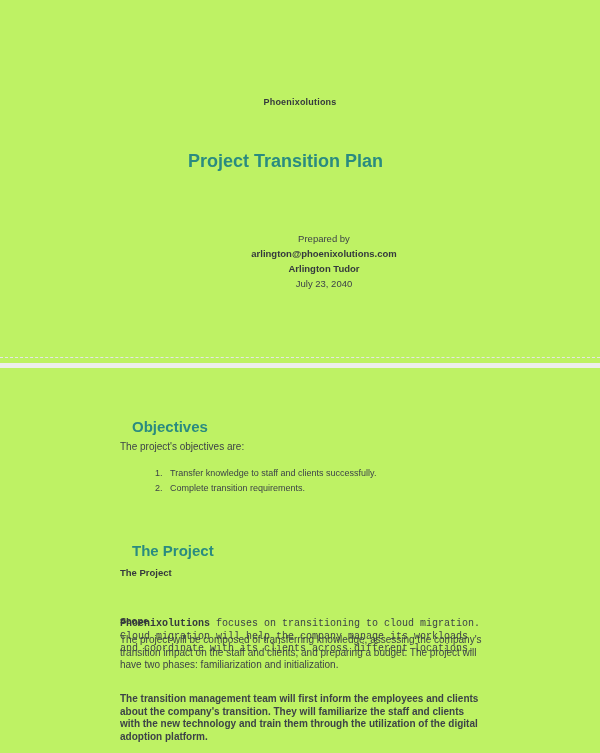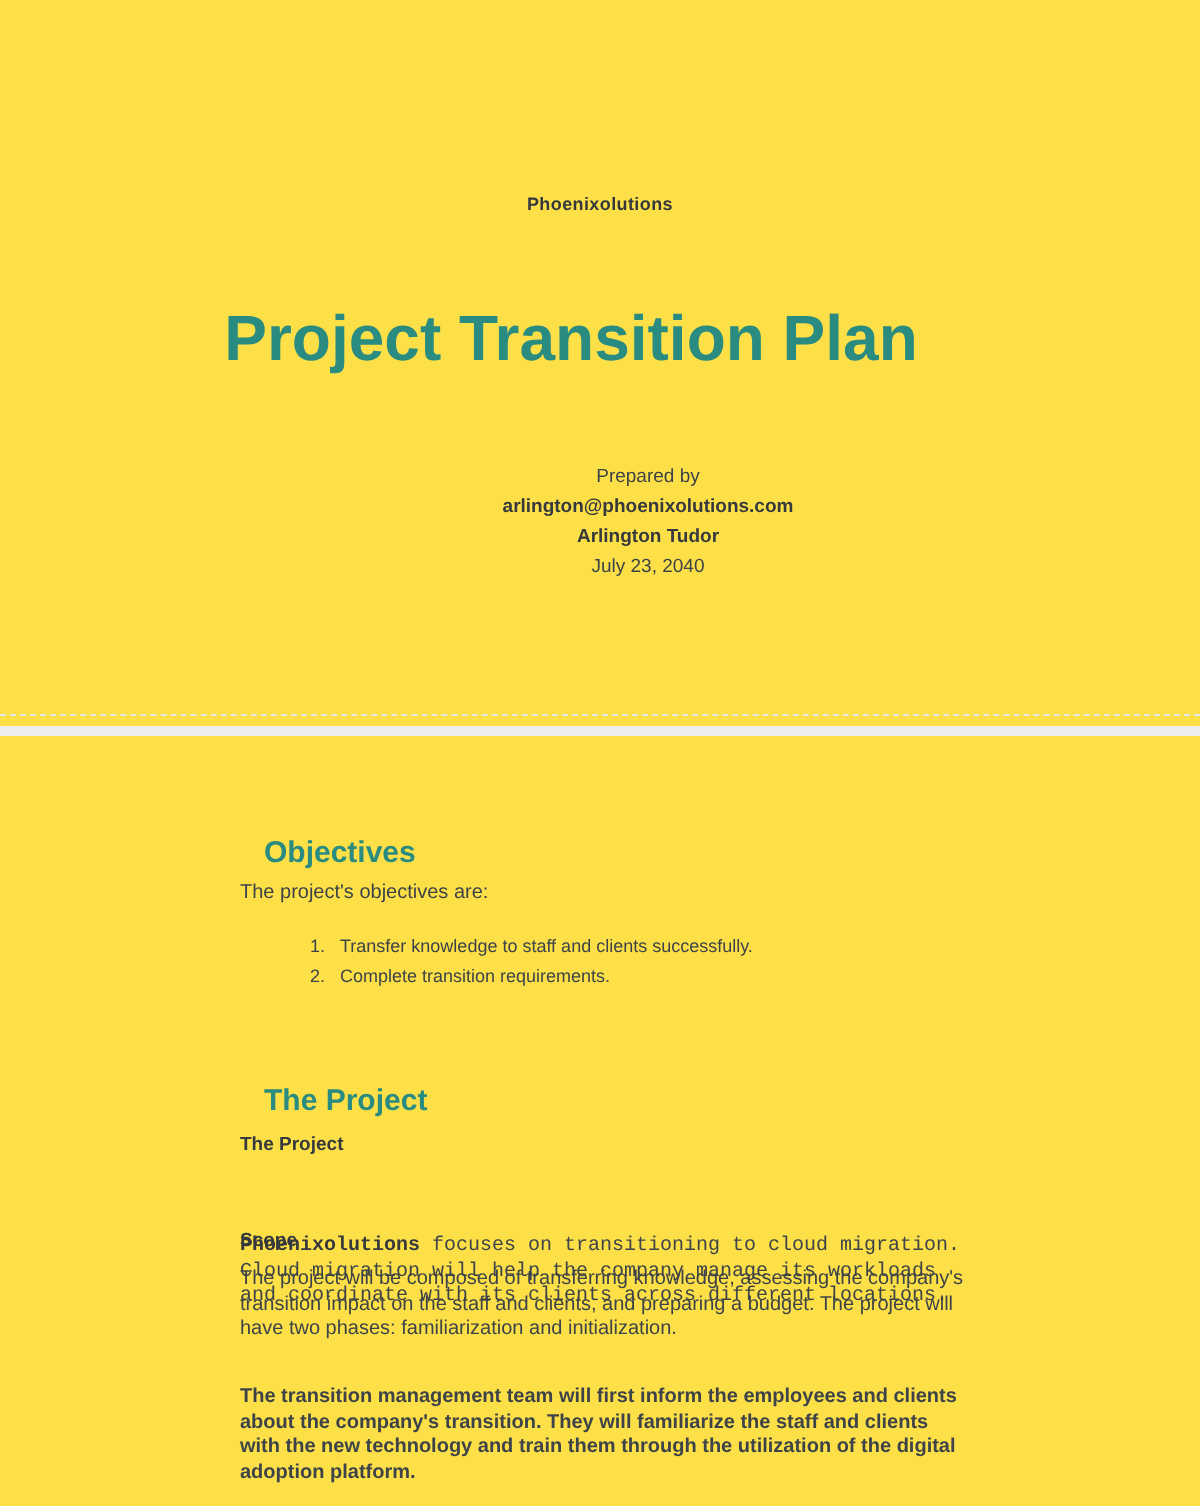--- a/index.html
+++ b/index.html
@@ -4,21 +4,21 @@
 <style>
   html, body {
     margin: 0;
     padding: 0;
     background: #ffffff;
   }
   .page {
     position: relative;
     width: 600px;
     height: 753px;
-    background: #fde047;
+    background: #bef264;
     font-family: "Liberation Sans", sans-serif;
     color: #3d4348;
     overflow: hidden;
   }
 
   
   .company {
     position: absolute;
     top: 97px;
     left: 0;
@@ -29,21 +29,21 @@
     color: #35393d;
     letter-spacing: 0.2px;
   }
   .title {
     position: absolute;
     top: 151px;
     left: 0;
     width: 571px;
     margin: 0;
     text-align: center;
-    font-size: 32px;
+    font-size: 18px;
     font-weight: 700;
     color: #2a8b80;
   }
   .byline {
     position: absolute;
     top: 231px;
     left: 0;
     width: 600px;
     text-align: center;
     font-size: 9.5px;

